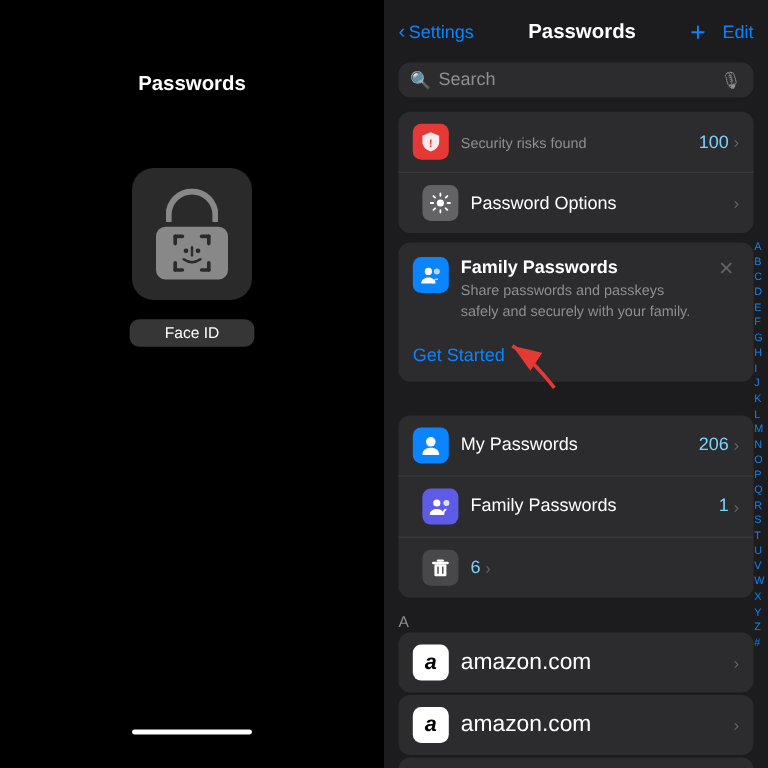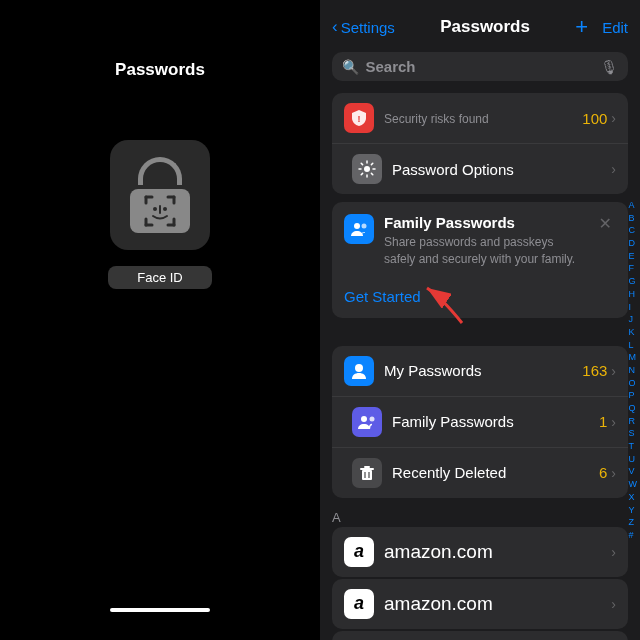--- a/index.html
+++ b/index.html
@@ -164,21 +164,20 @@
       gap: 6px;
     }
     .search-icon-svg {
       color: #8e8e93;
       font-size: 14px;
     }
     .search-input-text {
       color: #8e8e93;
       font-size: 15px;
       flex: 1;
-      font-weight: bold;
     }
     .mic-icon {
       color: #8e8e93;
       font-size: 14px;
     }
 
     
     .section {
       margin: 4px 12px 8px;
       background: #2c2c2e;
@@ -224,21 +223,21 @@
       color: #8e8e93;
       font-size: 12px;
       margin-top: 1px;
     }
     .item-right {
       display: flex;
       align-items: center;
       gap: 4px;
     }
     .item-badge {
-      color: #eab308;
+      color: #7dd3fc;
       font-size: 15px;
     }
     .item-chevron {
       color: #636366;
       font-size: 14px;
     }
 
     
     .family-card {
       margin: 0 12px 8px;
@@ -490,21 +489,21 @@
         <div class="item-icon icon-blue">
           <svg width="18" height="18" viewBox="0 0 18 18">
             <circle cx="9" cy="6" r="4" fill="white"></circle>
             <path d="M2 17c0-4 3-6 7-6s7 2 7 6" fill="white"></path>
           </svg>
         </div>
         <div class="item-content">
           <div class="item-title">My Passwords</div>
         </div>
         <div class="item-right">
-          <span class="item-badge">163</span>
+          <span class="item-badge">206</span>
           <span class="item-chevron">›</span>
         </div>
       </div>
 
       <div class="list-item">
         <div class="item-icon icon-blue2">
           <svg width="18" height="18" viewBox="0 0 18 18">
             <circle cx="6" cy="6" r="3" fill="white"></circle>
             <path d="M0 16c0-3 2.5-5 6-5s6 2 6 5" fill="white"></path>
             <circle cx="14" cy="6" r="2.5" fill="white" opacity="0.8"></circle>
@@ -522,23 +521,20 @@
 
       <div class="list-item">
         <div class="item-icon icon-gray2">
           <svg width="18" height="18" viewBox="0 0 18 18">
             <rect x="4" y="6" width="10" height="10" rx="1" fill="white"></rect>
             <rect x="2" y="4" width="14" height="2" rx="1" fill="white"></rect>
             <rect x="6" y="2" width="6" height="2" rx="1" fill="white"></rect>
             <line x1="7" y1="8" x2="7" y2="14" stroke="#48484a" stroke-width="1.2"></line>
             <line x1="11" y1="8" x2="11" y2="14" stroke="#48484a" stroke-width="1.2"></line>
           </svg>
-        </div>
-        <div class="item-content">
-          <div class="item-title">Recently Deleted</div>
         </div>
         <div class="item-right">
           <span class="item-badge">6</span>
           <span class="item-chevron">›</span>
         </div>
       </div>
     </div>
 
     <div class="section-label">A</div>
 

